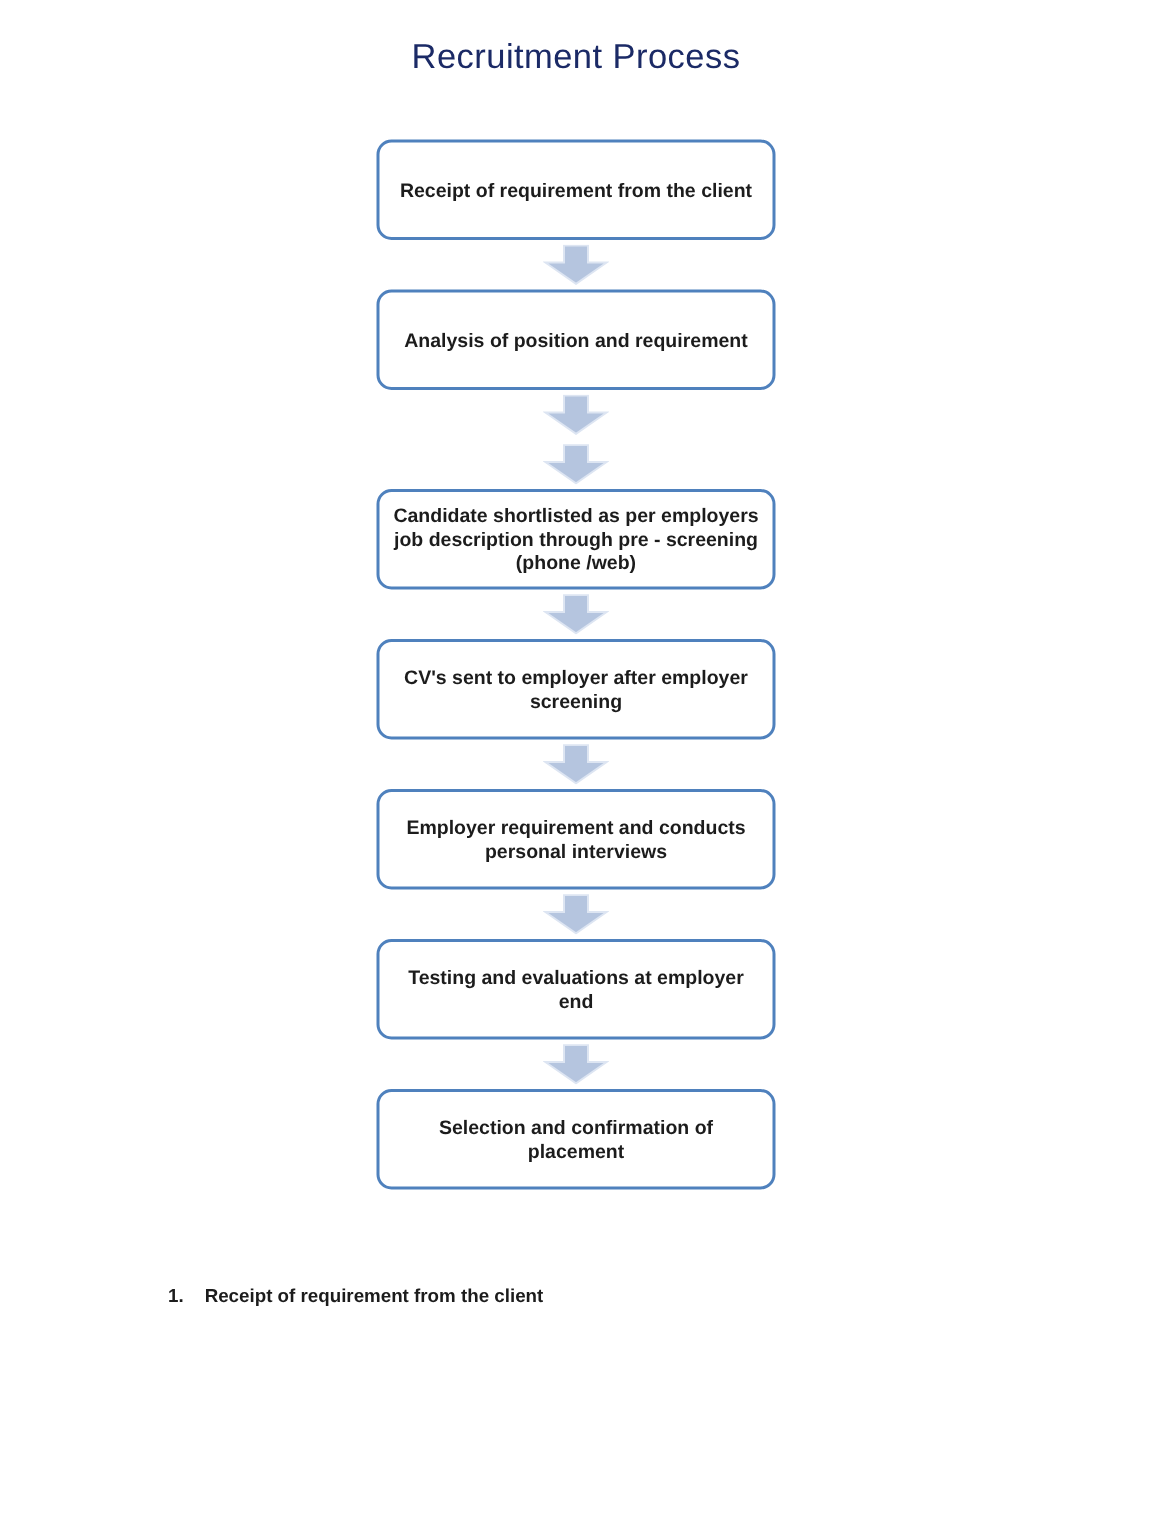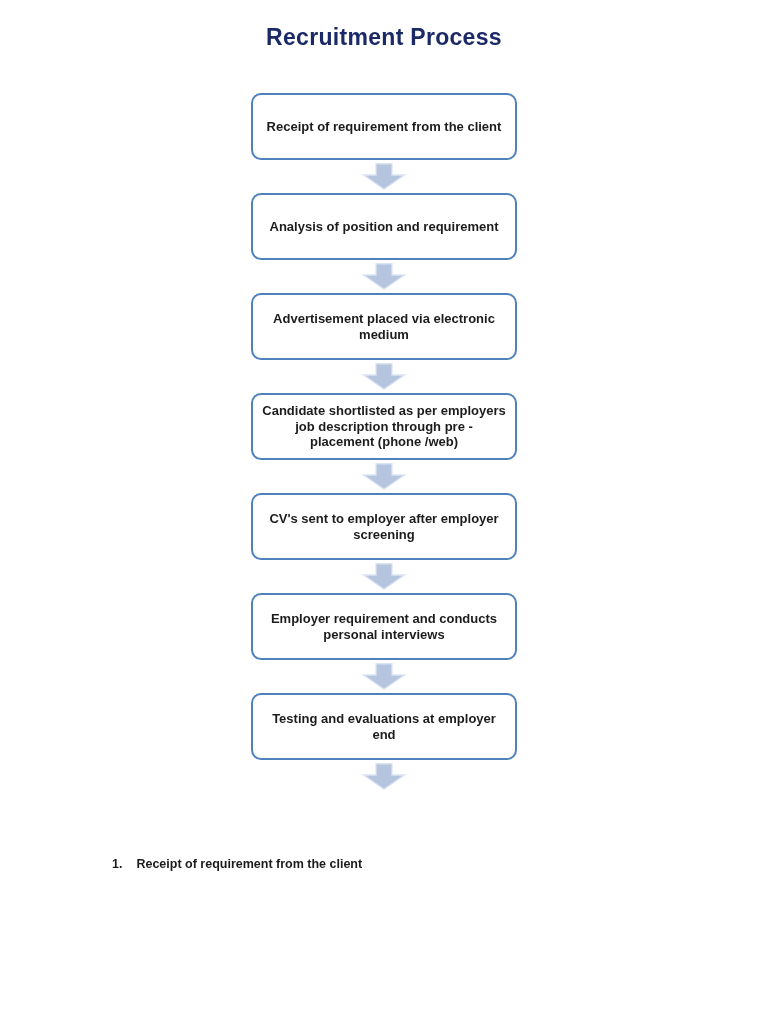--- a/index.html
+++ b/index.html
@@ -13,21 +13,21 @@
   .page {
     position: relative;
     width: 768px; height: 1024px;
     background: #ffffff;
   }
   .page-title {
     position: absolute;
     top: 24px; left: 0; right: 0;
     text-align: center;
     font-size: 23px;
-    font-weight: bold;
+    font-weight: normal;
     letter-spacing: 0.3px;
     color: #1b2a66;
   }
   .flow {
     position: absolute;
     top: 93px;
     left: 251px;
     width: 266px;
     display: flex;
     flex-direction: column;
@@ -89,32 +89,29 @@
     <div class="flow-box">
       <span>Analysis of position and requirement</span>
     </div>
 
     <div class="arrow-row">
       <svg width="44" height="27" viewBox="0 0 44 27" aria-hidden="true">
         <polygon points="14,0.75 30,0.75 30,12 42.5,12 22,26.25 1.5,12 14,12" fill="#b5c5df" stroke="#dde5f2" stroke-width="1.3"></polygon>
       </svg>
     </div>
 
-    <div class="flow-box">
-      <span>Advertisement placed via electronic medium</span>
-    </div>
 
     <div class="arrow-row">
       <svg width="44" height="27" viewBox="0 0 44 27" aria-hidden="true">
         <polygon points="14,0.75 30,0.75 30,12 42.5,12 22,26.25 1.5,12 14,12" fill="#b5c5df" stroke="#dde5f2" stroke-width="1.3"></polygon>
       </svg>
     </div>
 
     <div class="flow-box">
-      <span>Candidate shortlisted as per employers job description through pre - placement (phone /web)</span>
+      <span>Candidate shortlisted as per employers job description through pre - screening (phone /web)</span>
     </div>
 
     <div class="arrow-row">
       <svg width="44" height="27" viewBox="0 0 44 27" aria-hidden="true">
         <polygon points="14,0.75 30,0.75 30,12 42.5,12 22,26.25 1.5,12 14,12" fill="#b5c5df" stroke="#dde5f2" stroke-width="1.3"></polygon>
       </svg>
     </div>
 
     <div class="flow-box">
       <span>CV's sent to employer after employer screening</span>
@@ -139,20 +136,23 @@
     <div class="flow-box">
       <span>Testing and evaluations at employer end</span>
     </div>
 
     <div class="arrow-row">
       <svg width="44" height="27" viewBox="0 0 44 27" aria-hidden="true">
         <polygon points="14,0.75 30,0.75 30,12 42.5,12 22,26.25 1.5,12 14,12" fill="#b5c5df" stroke="#dde5f2" stroke-width="1.3"></polygon>
       </svg>
     </div>
 
+    <div class="flow-box">
+      <span>Selection and confirmation of placement</span>
+    </div>
 
   </div>
 
   <div class="footnote">
     <span class="num">1.</span>
     <span>Receipt of requirement from the client</span>
   </div>
 
 </div>
 

